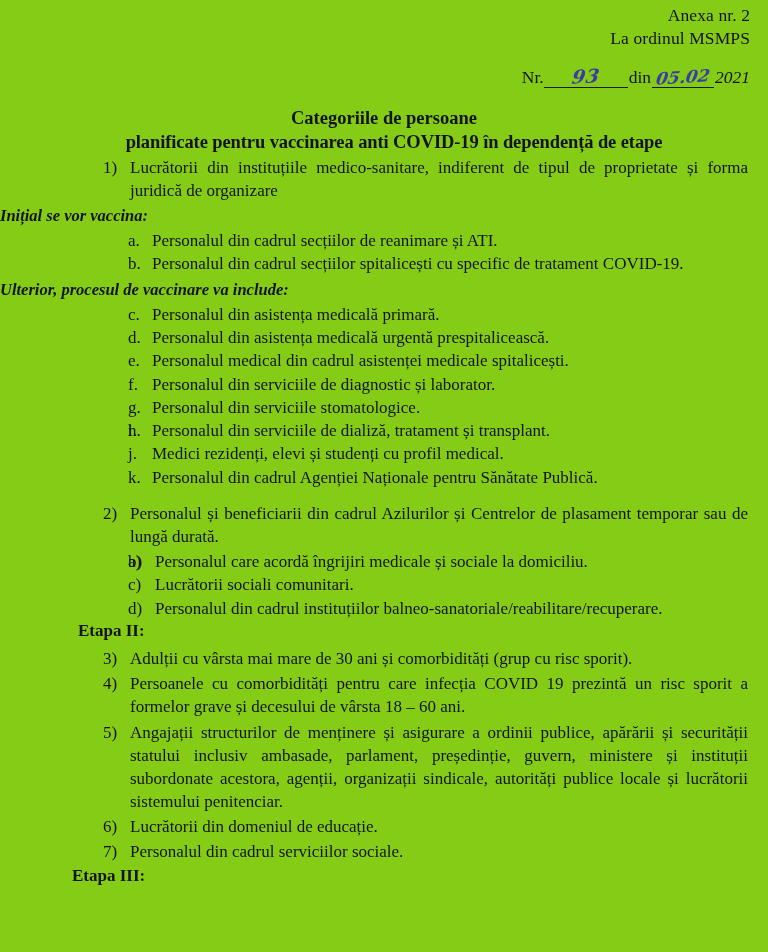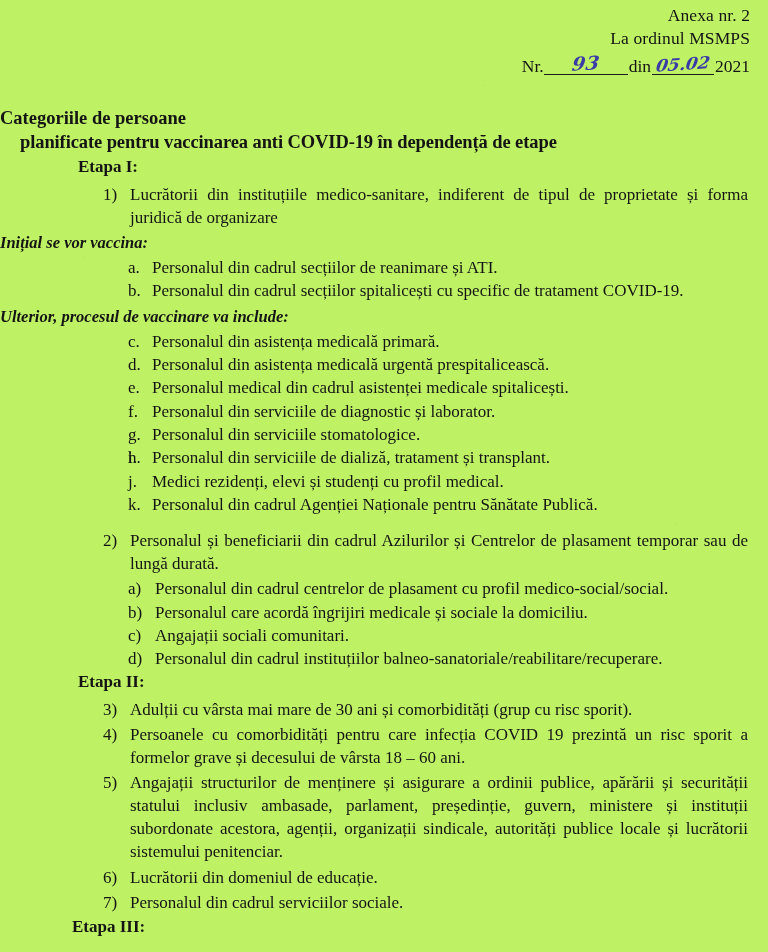--- a/index.html
+++ b/index.html
@@ -6,21 +6,21 @@
   html, body {
     margin: 0;
     padding: 0;
     background: #ffffff;
   }
   .page {
     position: relative;
     width: 768px;
     height: 952px;
     margin: 0;
-    background: #bef264;
+    background: #84cc16;
     overflow: hidden;
     font-family: "Liberation Serif", "DejaVu Serif", serif;
     color: #141414;
     -webkit-font-smoothing: antialiased;
   }
 
   
   .doc-header {
     position: absolute;
     top: 4px;
@@ -32,24 +32,24 @@
     font-size: 17.5px;
     white-space: nowrap;
     display: block;
   }
   .hl-anexa { letter-spacing: .1px; }
   .hl-ordin { letter-spacing: .1px; }
 
   .nr-line {
     display: flex;
     justify-content: flex-end;
-    align-items: flex-start;
+    align-items: flex-end;
     font-size: 17.5px;
     white-space: nowrap;
-    margin-top: 5px;
+    margin-top: 16px;
   }
   .nr-label { }
   .blank {
     position: relative;
     display: inline-block;
     border-bottom: 1.4px solid #1a1a1a;
     text-align: center;
     vertical-align: baseline;
     height: 19px;
   }
@@ -66,28 +66,29 @@
     font-size: 19px;
     color: #3b3ba8;
     transform: skewX(-11deg) rotate(-3deg);
     letter-spacing: .5px;
     text-align: center;
     line-height: 1;
     pointer-events: none;
   }
   .hand.date { font-size: 17px; letter-spacing: 0; transform: skewX(-13deg) rotate(-4deg); }
   .din-word { padding: 0 1px; }
-  .year-word { padding-left: 1px; }
+  .year-word { padding-left: 1px; font-style: italic; }
 
   
   .title-block {
     position: absolute;
     top: 106px;
     left: 0;
     width: 768px;
+    text-align: center;
     font-weight: bold;
     font-size: 18.5px;
     line-height: 1.32;
   }
   .title-block .t2 { letter-spacing: -.1px; padding-left: 20px; }
 
   
   .body {
     position: absolute;
     top: 156px;
@@ -188,21 +189,20 @@
     </div>
   </div>
 
   <div class="title-block">
     <div class="t1">Categoriile de persoane</div>
     <div class="t2">planificate pentru vaccinarea anti COVID-19 în dependență de etape</div>
   </div>
 
   <div class="body">
 
-    <div class="stage-head">Etapa I:</div>
 
     <ol class="lvl1">
       <li>
         <span class="marker">1)</span>
         <span>Lucrătorii din instituțiile medico-sanitare, indiferent de tipul de proprietate și forma juridică de organizare</span>
       </li>
     </ol>
 
     <div class="sub-italic">Inițial se vor vaccina:</div>
 
@@ -262,29 +262,28 @@
     <ol class="lvl1">
       <li>
         <span class="marker">2)</span>
         <span>Personalul și beneficiarii din cadrul Azilurilor și Centrelor de plasament temporar sau de lungă durată.</span>
       </li>
     </ol>
 
     <ul class="lvl2 paren">
       <li>
         <span class="marker">a)</span>
-        <span>Personalul din cadrul centrelor de plasament cu profil medico-social/social.</span>
       </li>
       <li>
         <span class="marker">b)</span>
         <span>Personalul care acordă îngrijiri medicale și sociale la domiciliu.</span>
       </li>
       <li>
         <span class="marker">c)</span>
-        <span>Angajații sociali comunitari.</span>
+        <span>Lucrătorii sociali comunitari.</span>
       </li>
       <li>
         <span class="marker">d)</span>
         <span>Personalul din cadrul instituțiilor balneo-sanatoriale/reabilitare/recuperare.</span>
       </li>
     </ul>
 
     <div class="stage-head">Etapa II:</div>
 
     <ol class="lvl1">

